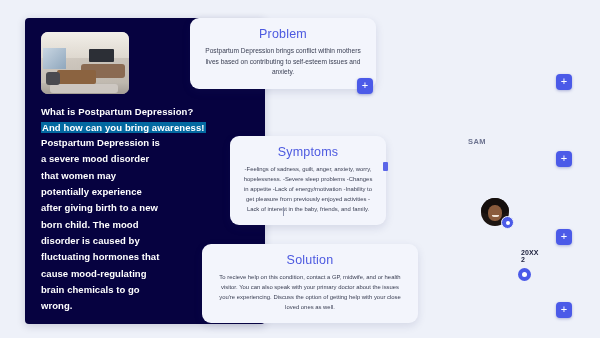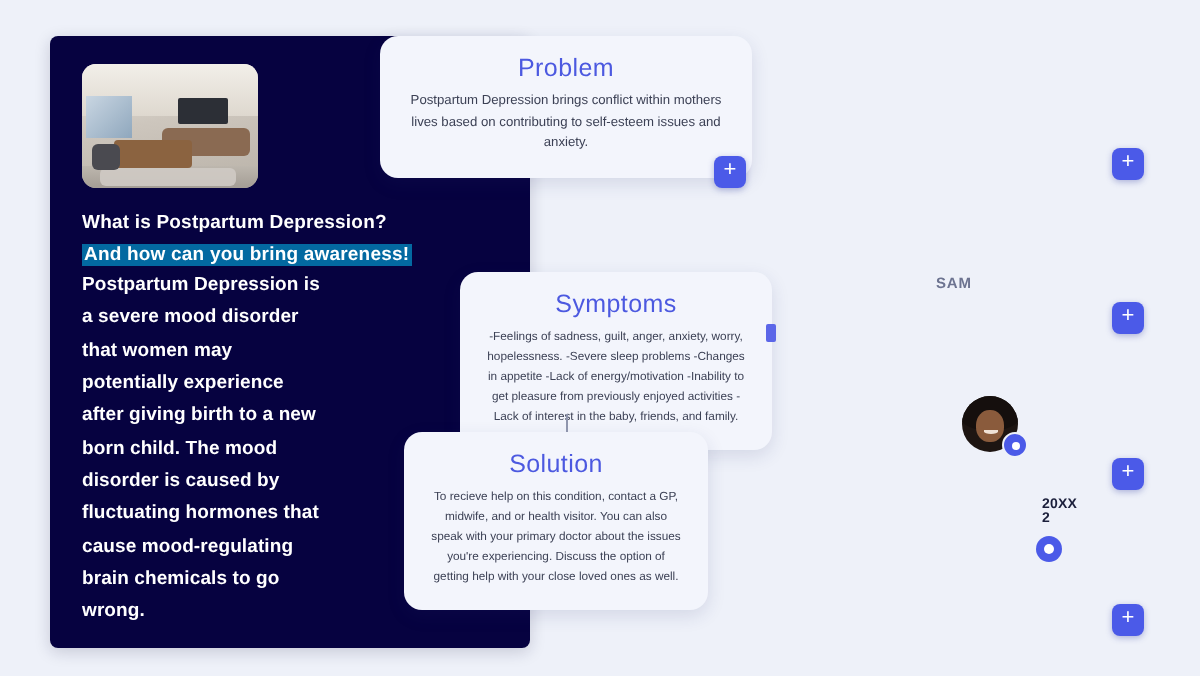--- a/index.html
+++ b/index.html
@@ -125,21 +125,21 @@
     margin-bottom: 5px;
   }
   .card-body {
     color: #3c4155;
     font-size: 6.6px;
     line-height: 1.62;
   }
 
   #card-problem  { left: 190px; top: 18px;  width: 186px; }
   #card-symptoms { left: 190px; top: 136px; width: 156px; margin-left: 40px; }
-  #card-solution { left: 202px; top: 216px; width: 152px; }
+  #card-solution { left: 202px; top: 244px; width: 216px; }
 
   #card-symptoms .card-body { font-size: 5.9px; line-height: 1.7; }
   #card-solution .card-body { font-size: 5.9px; line-height: 1.7; }
 
   
   .resize-handle {
     position: absolute;
     width: 5px; height: 9px;
     background: #5b66e8;
     border-radius: 1px;

